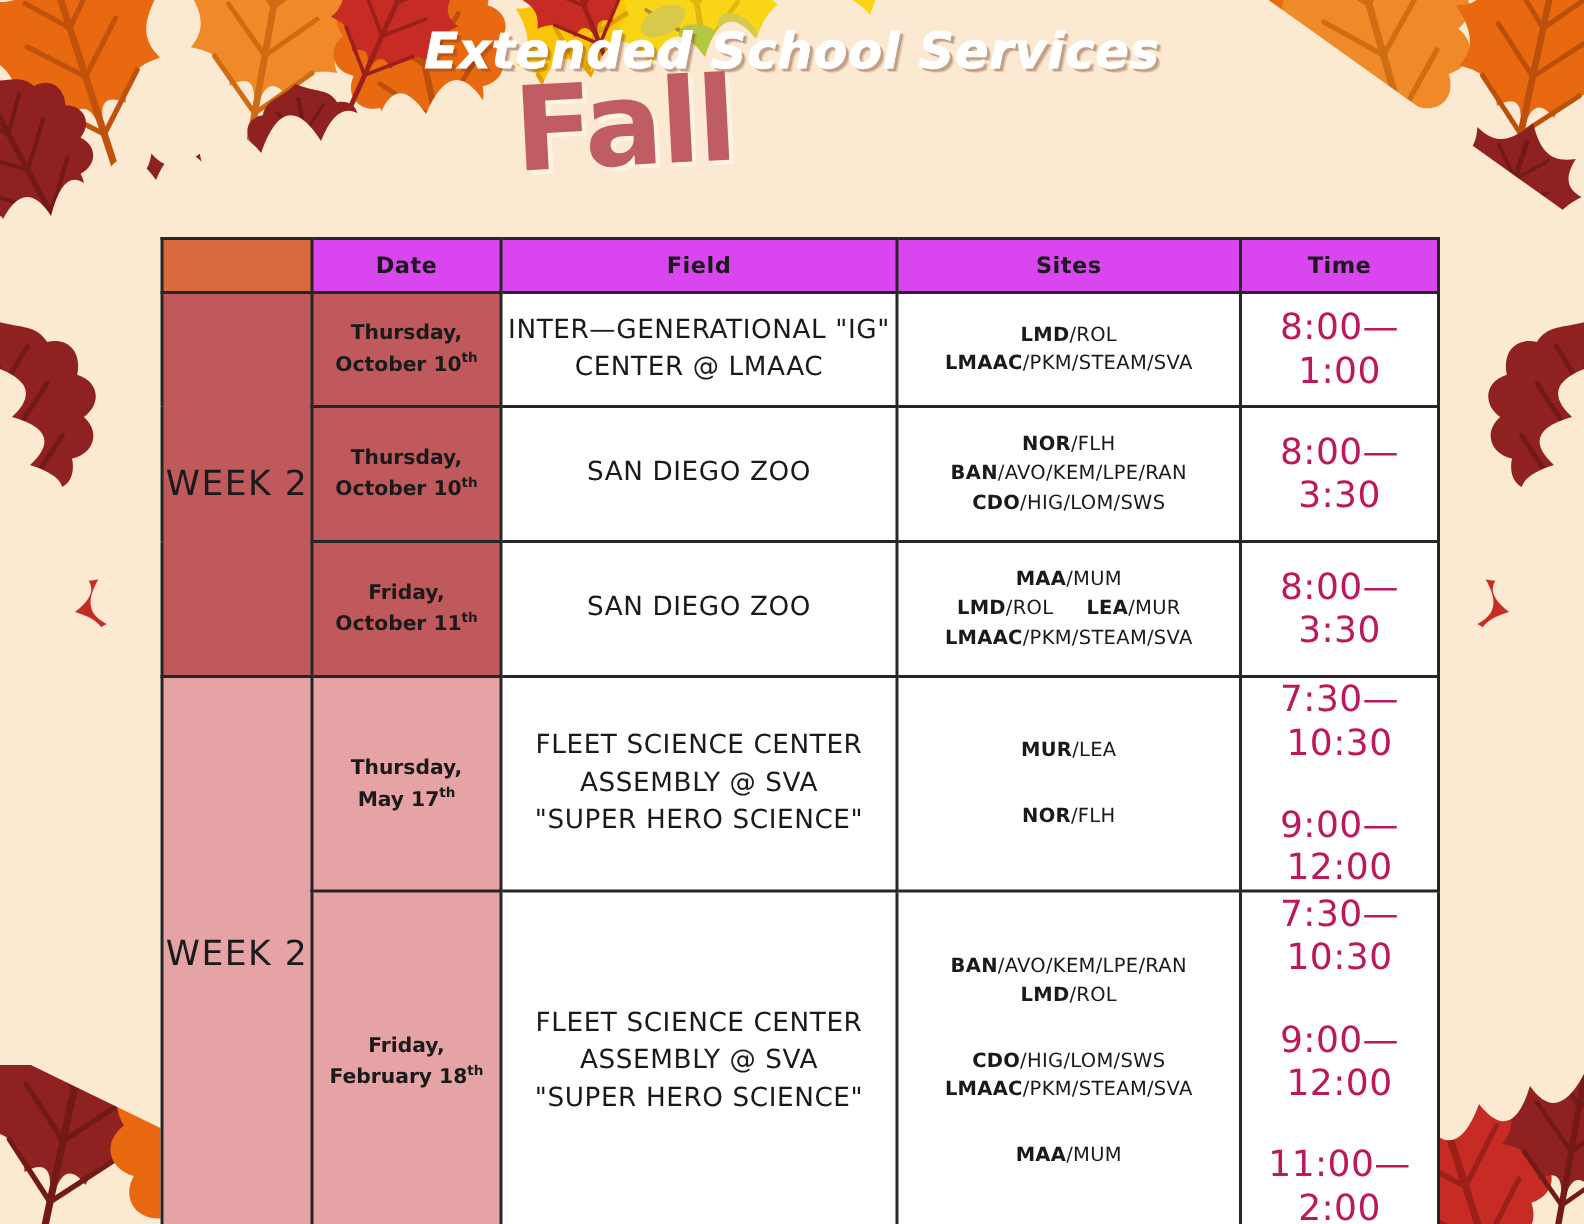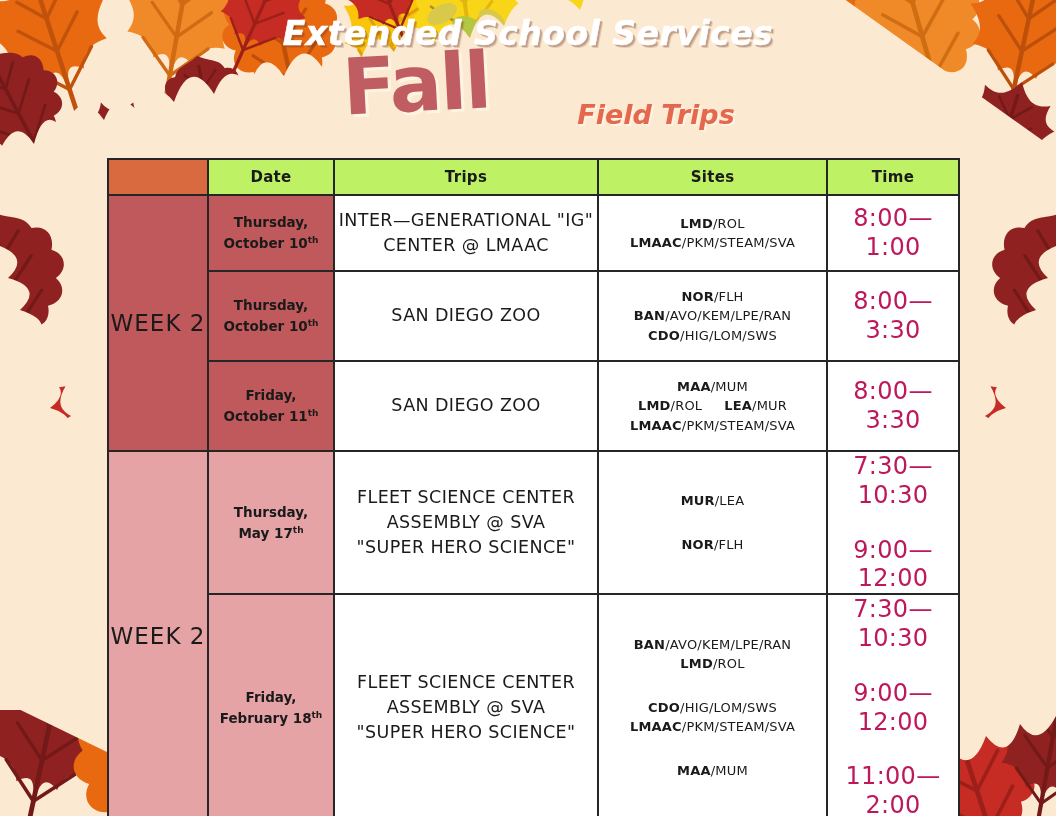--- a/index.html
+++ b/index.html
@@ -120,21 +120,21 @@
     padding: 0;
   }
 
   col.c-week { width: 100px; }
   col.c-date { width: 126px; }
   col.c-trip { width: 264px; }
   col.c-site { width: 229px; }
   col.c-time { width: 132px; }
 
   thead th {
-    background: #bef264;
+    background: #d946ef;
     height: 36px;
     font-family: "DejaVu Sans", sans-serif;
     font-weight: bold;
     font-size: 15px;
     color: #1A1A1A;
     letter-spacing: 0.3px;
   }
   thead th.blank { background: #D9693F; }
 
   td.week {
@@ -442,38 +442,37 @@
           Z"></path>
         <rect x="0" y="660" width="1056" height="50" fill="#FBE9D2"></rect>
       </g>
     </svg>
   </div>
 
   <div class="title-block">
     <div class="title-main">Extended School Services</div>
     <div class="title-row">
       <span class="t-fall">Fall</span>
-      <span class="t-sub">Field Trips</span>
     </div>
   </div>
 
   <div class="schedule-wrap">
     <table class="schedule">
       <colgroup>
         <col class="c-week">
           <col class="c-date">
           <col class="c-trip">
           <col class="c-site">
           <col class="c-time">
       </colgroup>
       <thead>
         <tr>
           <th class="blank"></th>
           <th>Date</th>
-          <th>Trips</th>
+          <th>Field</th>
           <th>Sites</th>
           <th>Time</th>
         </tr>
       </thead>
       <tbody>
 
         <tr class="r1">
           <td class="week w1" rowspan="3">WEEK 2</td>
           <td class="date w1">
             <span>Thursday,</span><br>

